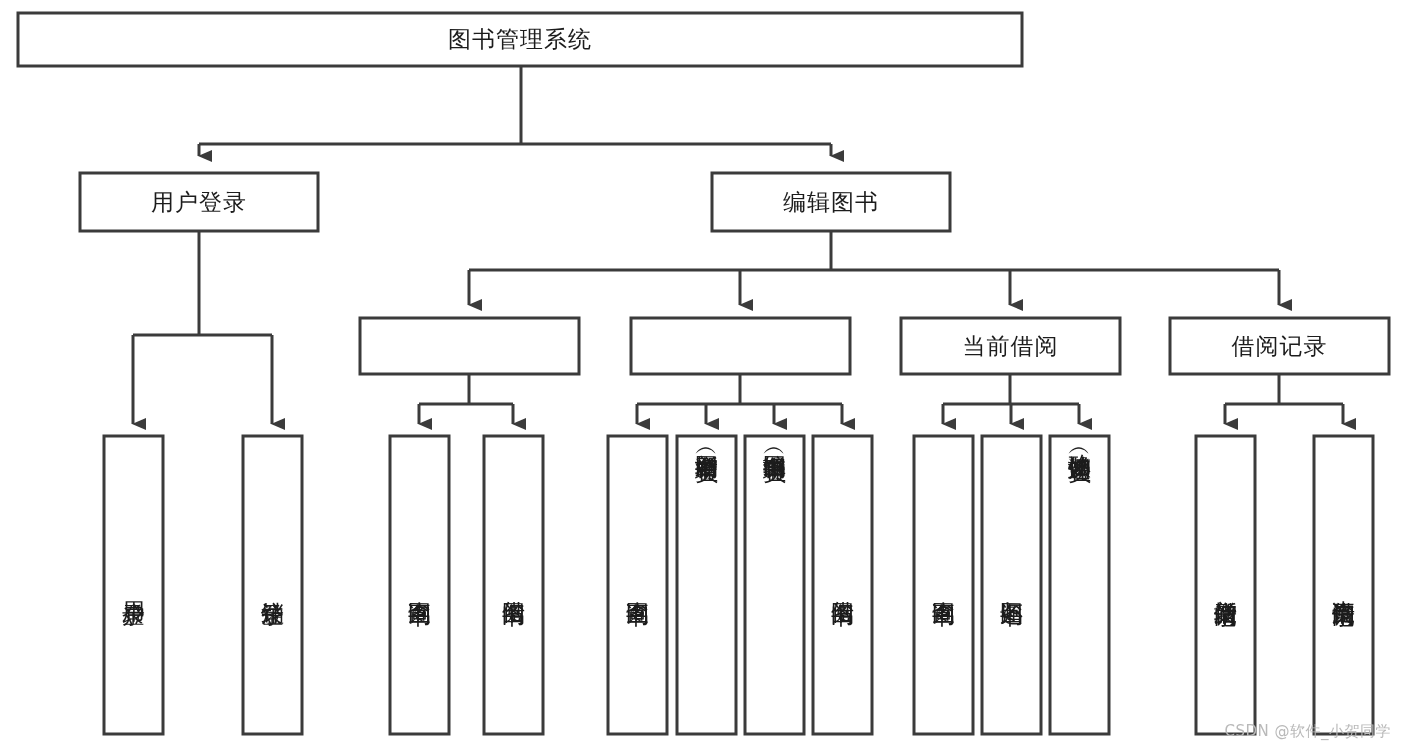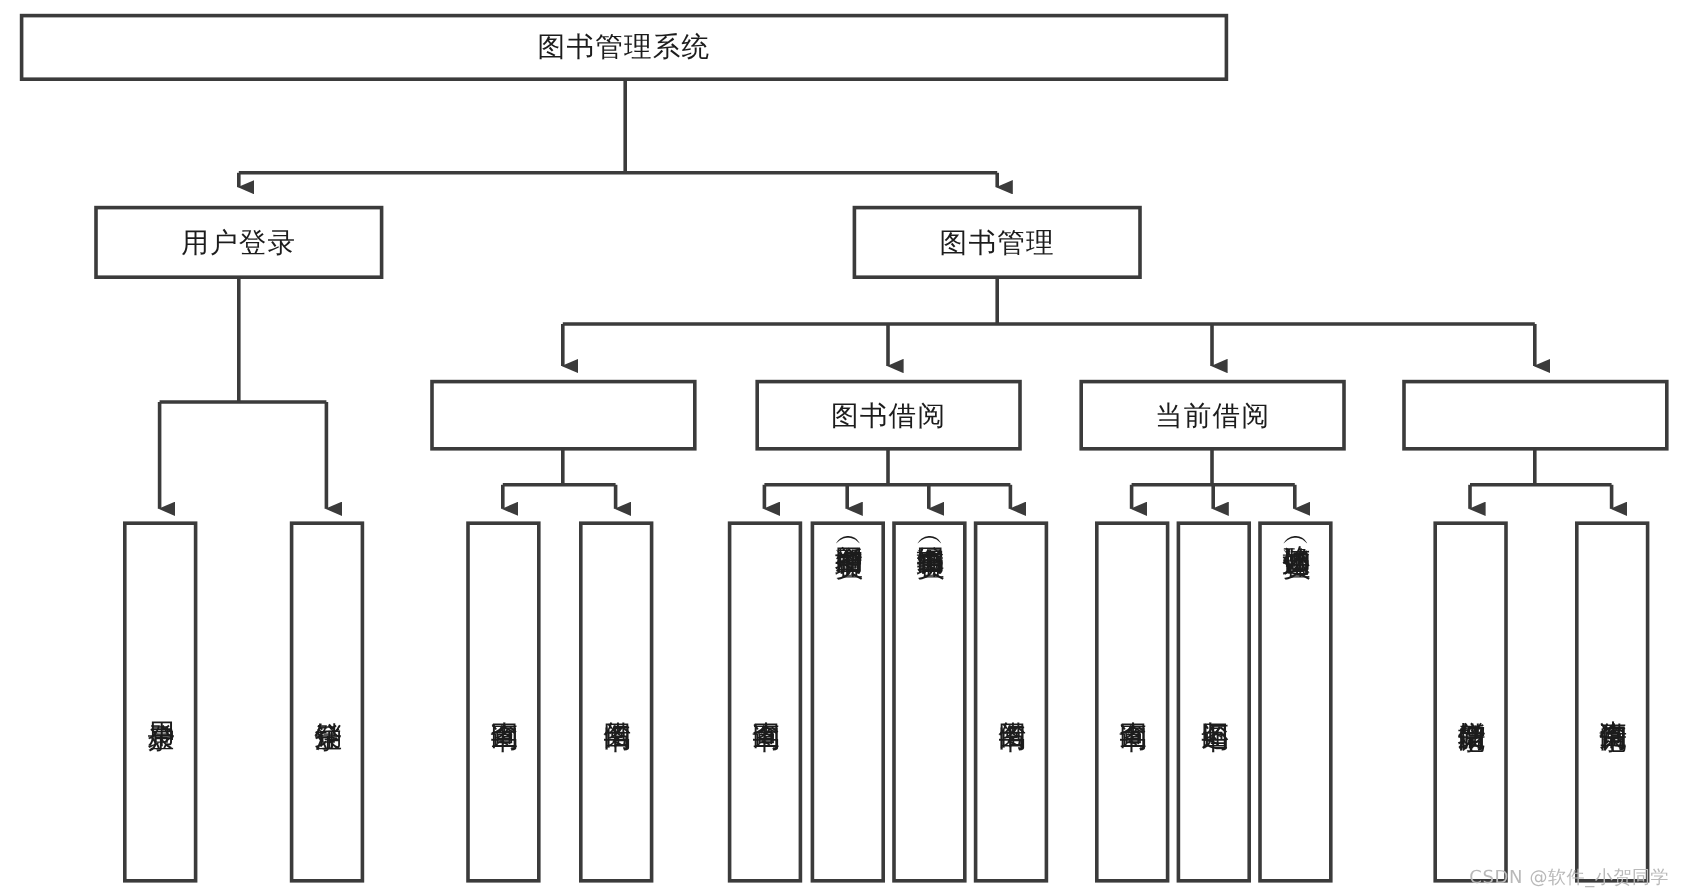--- a/index.html
+++ b/index.html
@@ -165,32 +165,32 @@
 
   <div class="hlabel-wrap" style="left:18px; top:13px; width:1004px; height:53px;">
     <span class="hlabel-text">图书管理系统</span>
   </div>
 
   <div class="hlabel-wrap" style="left:80px; top:173px; width:238px; height:58px;">
     <span class="hlabel-text">用户登录</span>
   </div>
 
   <div class="hlabel-wrap" style="left:712px; top:173px; width:238px; height:58px;">
-    <span class="hlabel-text">图书管理</span>
-  </div>
-
-
-  <div class="hlabel-wrap" style="left:631px; top:318px; width:219px; height:56px;">
-    <span class="hlabel-text">图书借阅</span>
-  </div>
+    <span class="hlabel-text">编辑图书</span>
+  </div>
+
+
 
   <div class="hlabel-wrap" style="left:901px; top:318px; width:219px; height:56px;">
     <span class="hlabel-text">当前借阅</span>
   </div>
 
+  <div class="hlabel-wrap" style="left:1170px; top:318px; width:219px; height:56px;">
+    <span class="hlabel-text">借阅记录</span>
+  </div>
 
   <div class="vlabel-wrap" style="left:104px; top:436px; width:59px; height:298px;">
     <span class="vlabel-text">用户登录</span>
   </div>
   <div class="vlabel-wrap" style="left:243px; top:436px; width:59px; height:298px;">
     <span class="vlabel-text">注销登录</span>
   </div>
 
   <div class="vlabel-wrap" style="left:390px; top:436px; width:59px; height:298px;">
     <span class="vlabel-text">查询图书</span>

